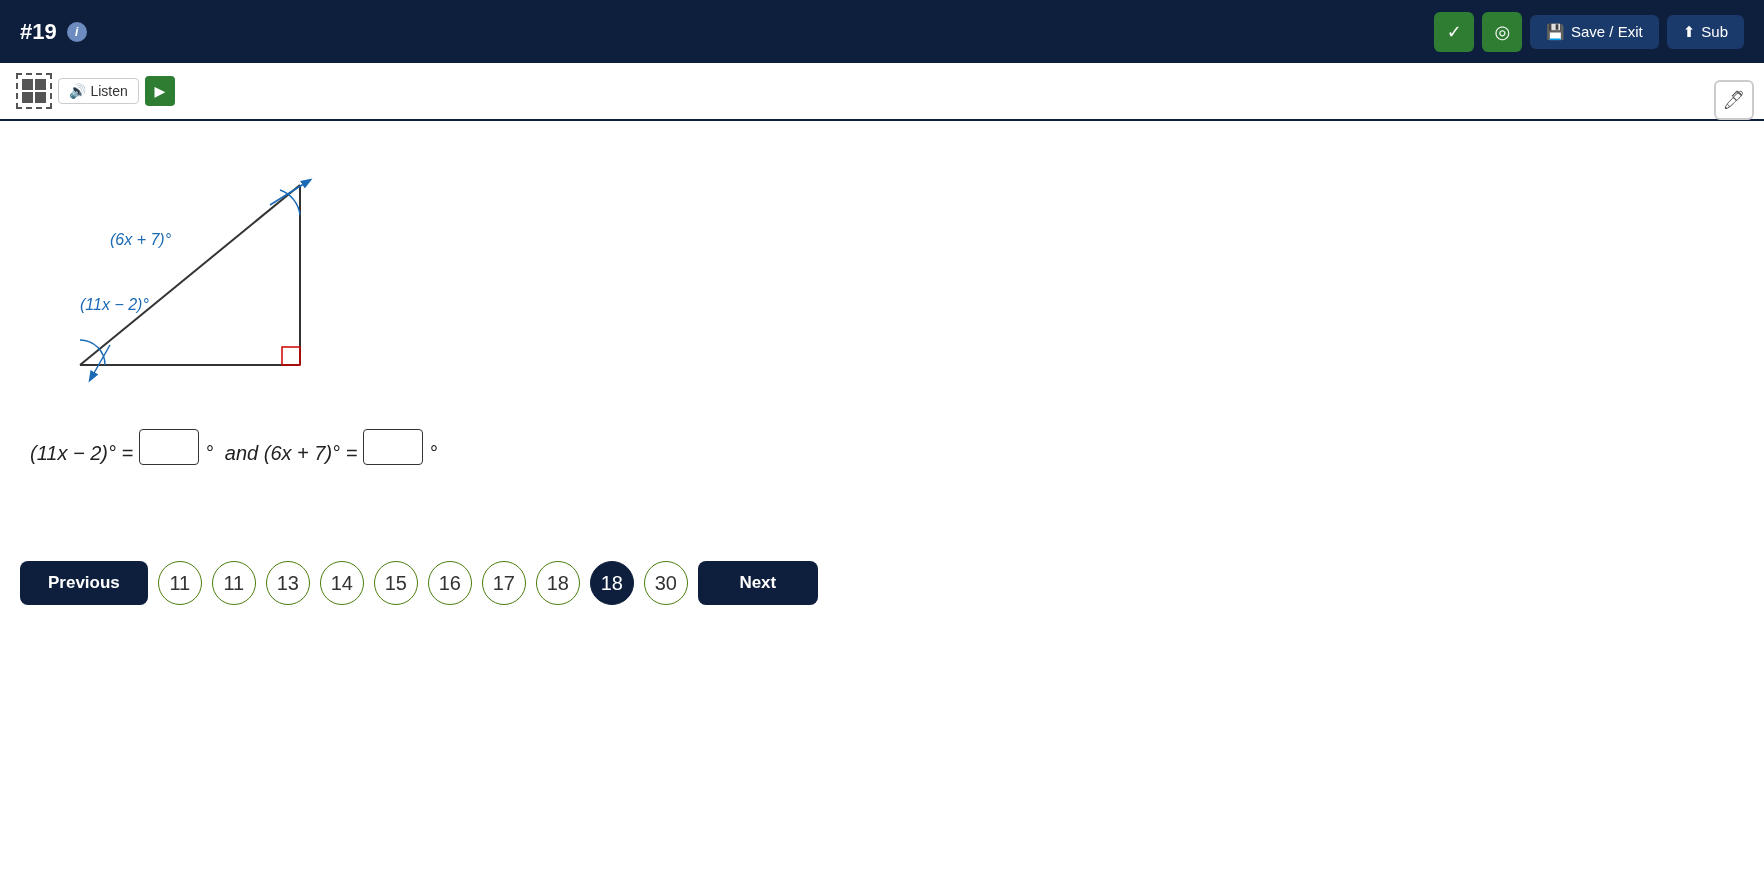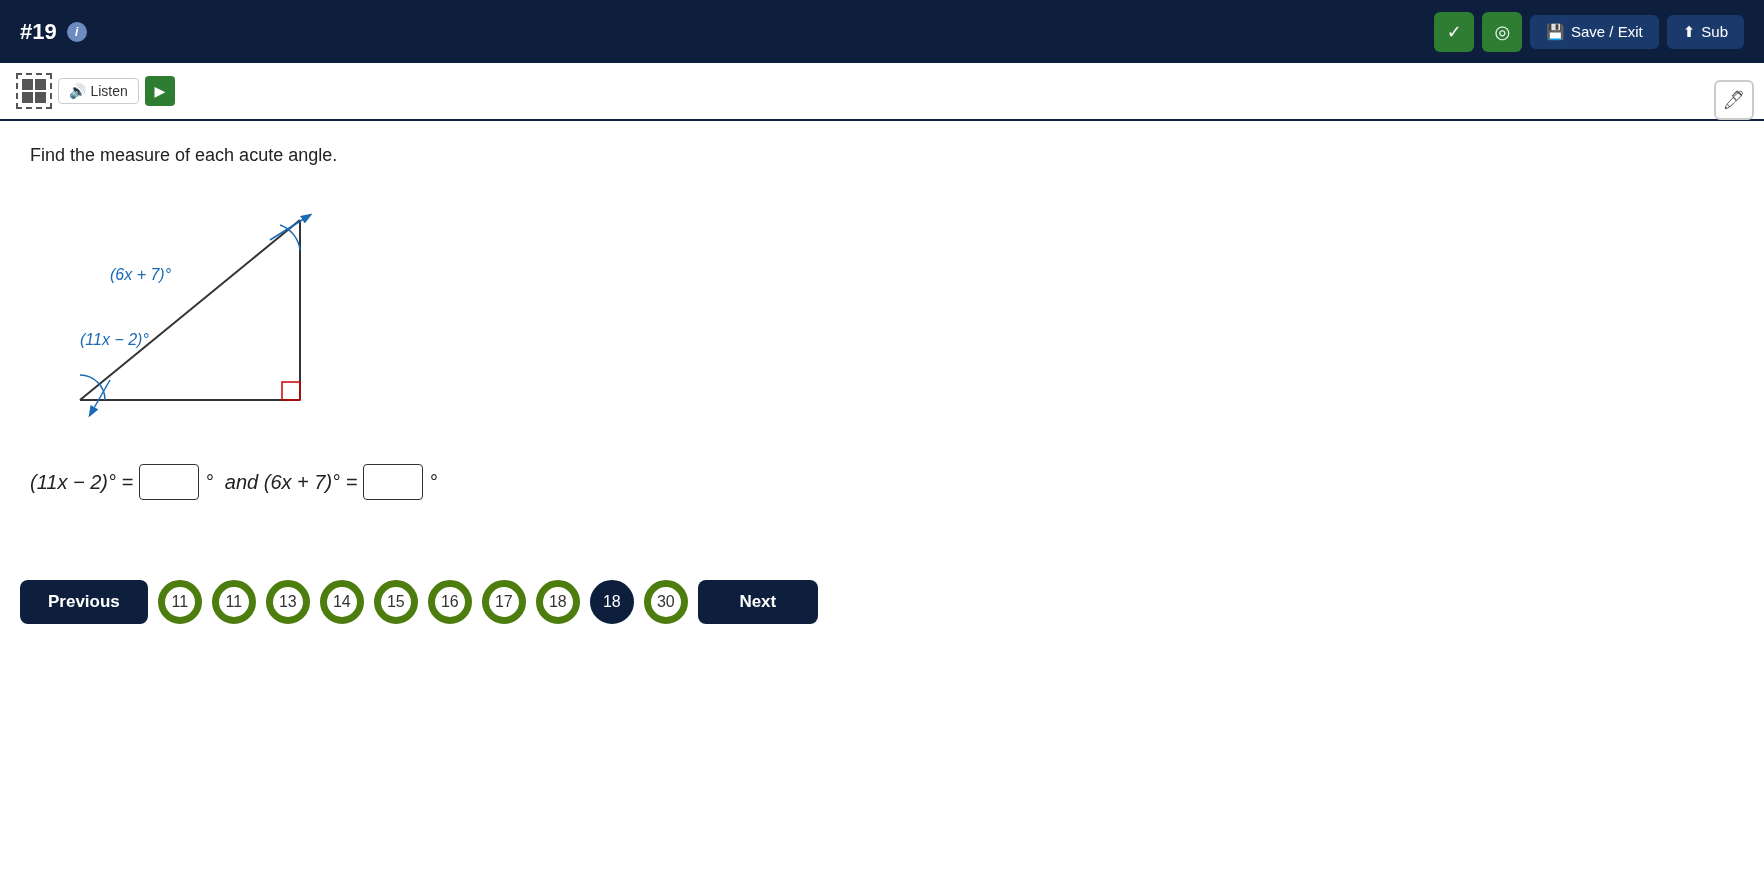--- a/index.html
+++ b/index.html
@@ -160,24 +160,24 @@
     }
 
     
     .diagram {
       margin: 10px 0 30px 20px;
     }
 
     
     .answer-section {
       display: flex;
-      align-items: center;
+      align-items: flex-end;
       gap: 6px;
       font-size: 20px;
-      margin-bottom: 40px;
+      margin-bottom: 56px;
       flex-wrap: wrap;
     }
     .answer-input {
       width: 60px;
       height: 36px;
       border: 1px solid #333;
       border-radius: 4px;
       text-align: center;
       font-size: 18px;
       outline: none;
@@ -202,25 +202,25 @@
       border-radius: 8px;
       padding: 12px 28px;
       font-size: 17px;
       font-weight: bold;
       cursor: pointer;
       min-width: 120px;
     }
     .nav-page-btn {
       background: #fff;
       color: #333;
-      border: 7px solid #4d7c0f;
+      border: 1px solid #4d7c0f;
       border-radius: 50%;
       width: 44px;
       height: 44px;
-      font-size: 16px;
+      font-size: 20px;
       cursor: pointer;
       display: flex;
       align-items: center;
       justify-content: center;
     }
     .nav-page-btn.active {
       background: #0d1f3c;
       color: #fff;
       border-color: #0d1f3c;
     }
@@ -265,21 +265,20 @@
   <button class="play-btn">
     <span>▶</span>
   </button>
 </div>
 
 <div class="accessibility-icon">
   <span>🖊</span>
 </div>
 
 <div class="content">
-  <div class="question-text">Find the measure of each acute angle.</div>
 
   <div class="diagram">
     <svg width="280" height="240" viewBox="0 0 280 240">
 
       <line x1="30" y1="210" x2="250" y2="210" stroke="#333" stroke-width="2"></line>
       <line x1="250" y1="210" x2="250" y2="30" stroke="#333" stroke-width="2"></line>
       <line x1="30" y1="210" x2="250" y2="30" stroke="#333" stroke-width="2"></line>
 
       <rect x="232" y="192" width="18" height="18" fill="none" stroke="#cc0000" stroke-width="1.5"></rect>
 

